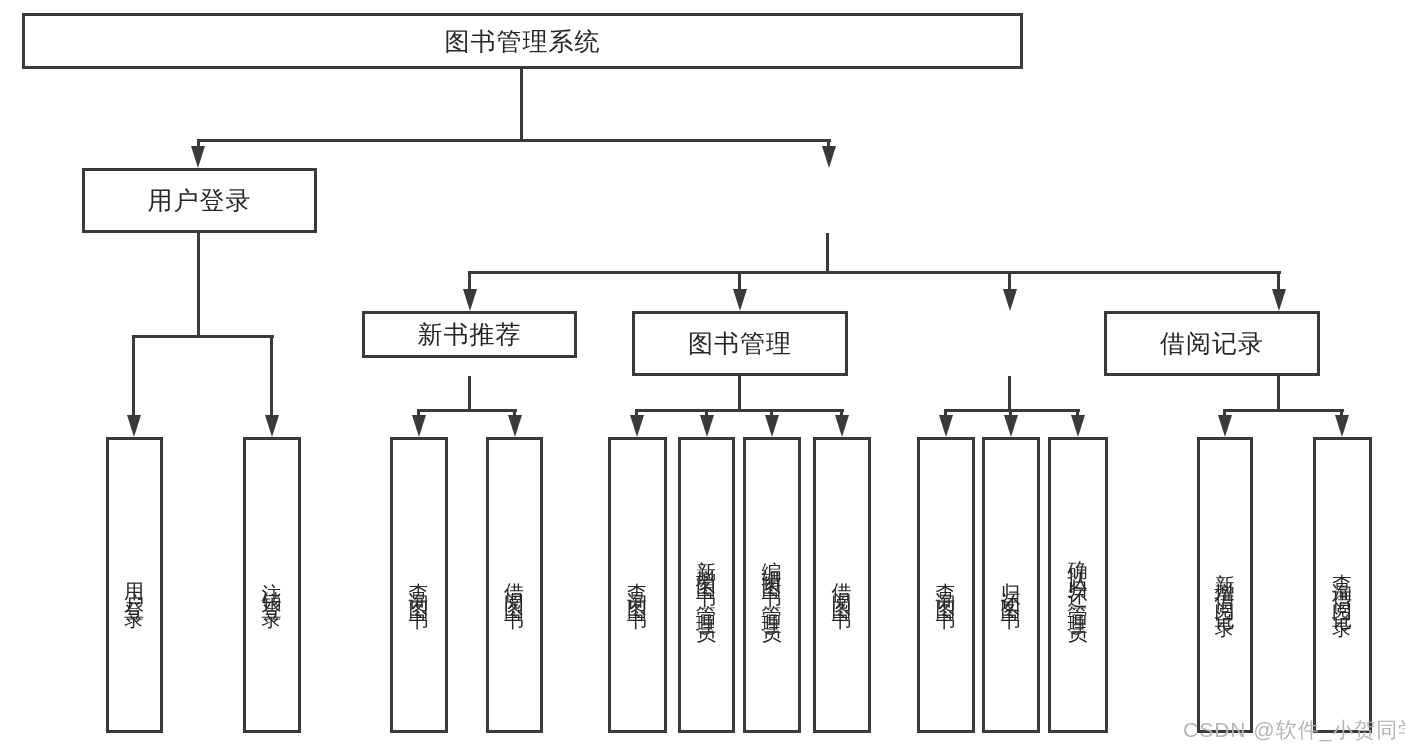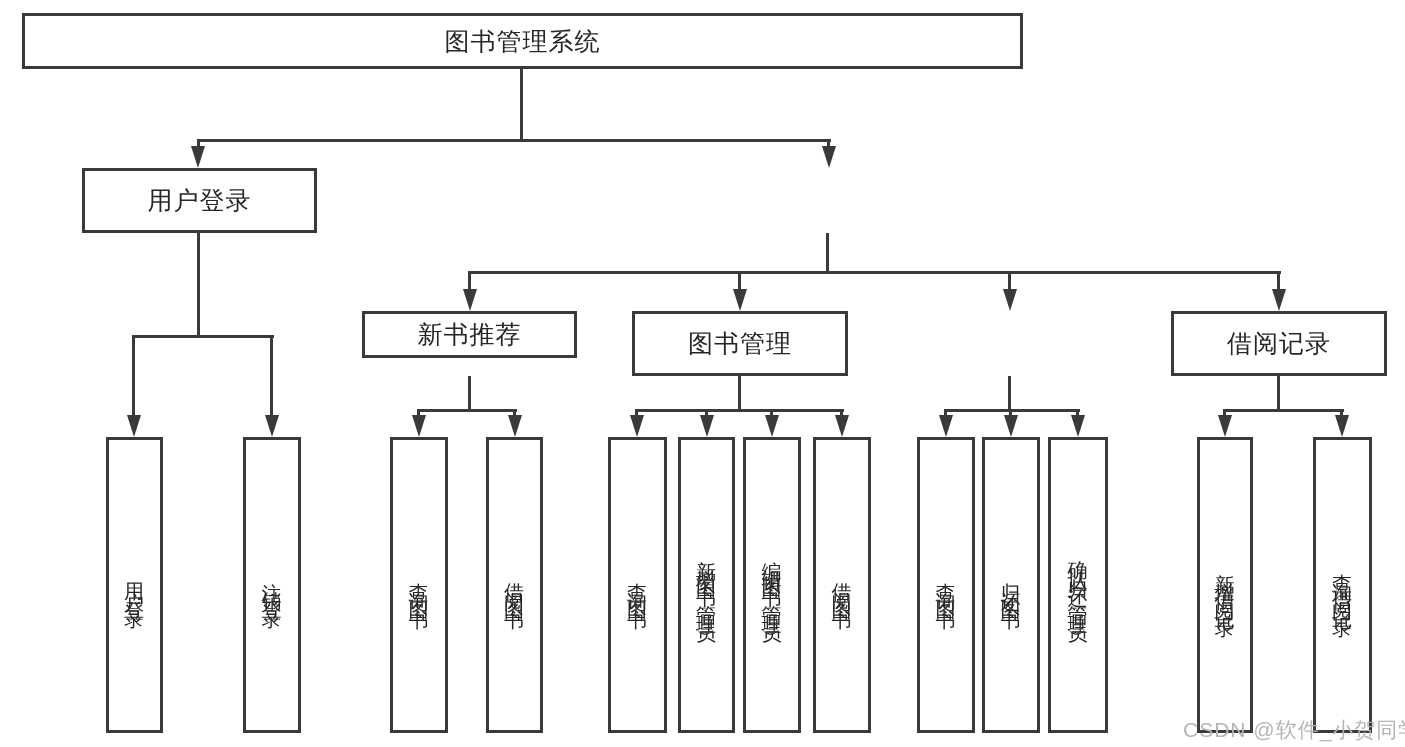--- a/index.html
+++ b/index.html
@@ -89,21 +89,21 @@
   <div class="ar" style="left:1003px; top:289px;"></div>
   <div class="vl" style="left:1277px; top:271px; height:22px;"></div>
   <div class="ar" style="left:1272px; top:289px;"></div>
 
   <div class="node" style="left:362px; top:311px; width:215px; height:47px;">
     <span>新书推荐</span>
   </div>
   <div class="node" style="left:632px; top:311px; width:216px; height:65px;">
     <span>图书管理</span>
   </div>
-  <div class="node" style="left:1171px; top:311px; width:216px; height:65px;">
+  <div class="node" style="left:1104px; top:311px; width:216px; height:65px;">
     <span>借阅记录</span>
   </div>
 
   <div class="vl" style="left:468px; top:376px; height:36px;"></div>
   <div class="hl" style="left:417px; top:409px; width:100px;"></div>
   <div class="vl" style="left:417px; top:409px; height:10px;"></div>
   <div class="ar" style="left:412px; top:415px;"></div>
   <div class="vl" style="left:513px; top:409px; height:10px;"></div>
   <div class="ar" style="left:508px; top:415px;"></div>
 

